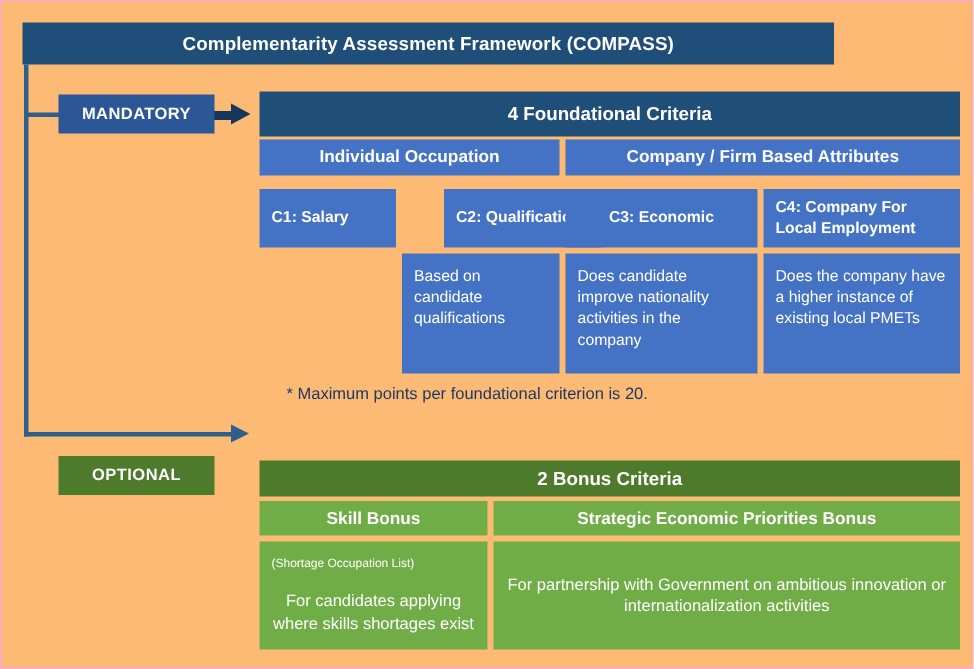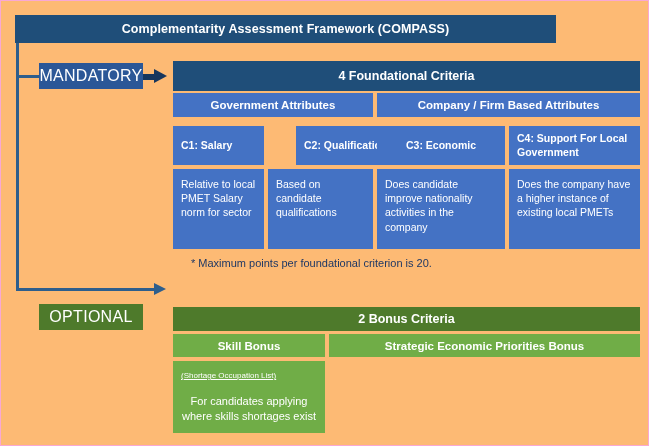--- a/index.html
+++ b/index.html
@@ -91,22 +91,22 @@
     border-left: 13px solid #17365D;
   }
 
   
   .side-label {
     position: absolute;
     display: flex;
     align-items: center;
     justify-content: center;
     color: #ffffff;
-    font-size: 16px;
-    font-weight: normal;
+    font-size: 11px;
+    font-weight: bold;
     letter-spacing: .3px;
   }
   .side-label.mandatory {
     left: 38px;
     top: 62px;
     width: 104px;
     height: 26px;
     background: #2B5797;
   }
   .side-label.optional {
@@ -167,21 +167,20 @@
     align-items: center;
     justify-content: center;
     text-align: center;
     padding: 4px 8px;
     line-height: 1.3;
   }
   .bonus-body .small-note {
     font-size: 8px;
     align-self: flex-start;
     margin-bottom: 13px;
-    text-decoration: underline;
   }
 
   
   .footnote {
     position: absolute;
     left: 190px;
     top: 256px;
     font-size: 11px;
     color: #1F3864;
     font-weight: normal;
@@ -209,42 +208,39 @@
   </div>
   <div class="side-label optional">
     <span>OPTIONAL</span>
   </div>
 
   <div class="block band-dark-blue hdr-main" style="left:172px; top:60px; width:467px; height:30px;">
     <span>4 Foundational Criteria</span>
   </div>
 
   <div class="block band-mid-blue hdr-sub" style="left:172px; top:92px; width:200px; height:24px;">
-    <span>Government Attributes</span>
+    <span>Individual Occupation</span>
   </div>
   <div class="block band-mid-blue hdr-sub" style="left:376px; top:92px; width:263px; height:24px;">
     <span>Company / Firm Based Attributes</span>
   </div>
 
   <div class="block band-mid-blue crit-title" style="left:172px; top:125px; width:91px; height:39px;">
     <span>C1: Salary</span>
   </div>
   <div class="block band-mid-blue crit-title" style="left:267px; top:125px; width:105px; height:39px;margin-left:28px;">
     <span>C2: Qualification</span>
   </div>
   <div class="block band-mid-blue crit-title" style="left:376px; top:125px; width:128px; height:39px; justify-content:center; text-align:center;">
     <span>C3: Economic</span>
   </div>
   <div class="block band-mid-blue crit-title" style="left:508px; top:125px; width:131px; height:39px;">
-    <span>C4: Support For Local Government</span>
-  </div>
-
-  <div class="block band-mid-blue crit-body" style="left:172px; top:168px; width:91px; height:80px;">
-    <span>Relative to local PMET Salary norm for sector</span>
-  </div>
+    <span>C4: Company For Local Employment</span>
+  </div>
+
   <div class="block band-mid-blue crit-body" style="left:267px; top:168px; width:105px; height:80px;">
     <span>Based on candidate qualifications</span>
   </div>
   <div class="block band-mid-blue crit-body" style="left:376px; top:168px; width:128px; height:80px;">
     <span>Does candidate improve nationality activities in the company</span>
   </div>
   <div class="block band-mid-blue crit-body" style="left:508px; top:168px; width:131px; height:80px;">
     <span>Does the company have a higher instance of existing local PMETs</span>
   </div>
 
@@ -258,14 +254,17 @@
     <span>Skill Bonus</span>
   </div>
   <div class="block band-mid-green hdr-sub" style="left:328px; top:333px; width:311px; height:23px;">
     <span>Strategic Economic Priorities Bonus</span>
   </div>
 
   <div class="block band-mid-green bonus-body" style="left:172px; top:360px; width:152px; height:72px;">
     <span class="small-note">(Shortage Occupation List)</span>
     <span>For candidates applying where skills shortages exist</span>
   </div>
+  <div class="block band-mid-green bonus-body" style="left:328px; top:360px; width:311px; height:72px;">
+    <span>For partnership with Government on ambitious innovation or internationalization activities</span>
+  </div>
 
 </div>
 
 </body></html>

